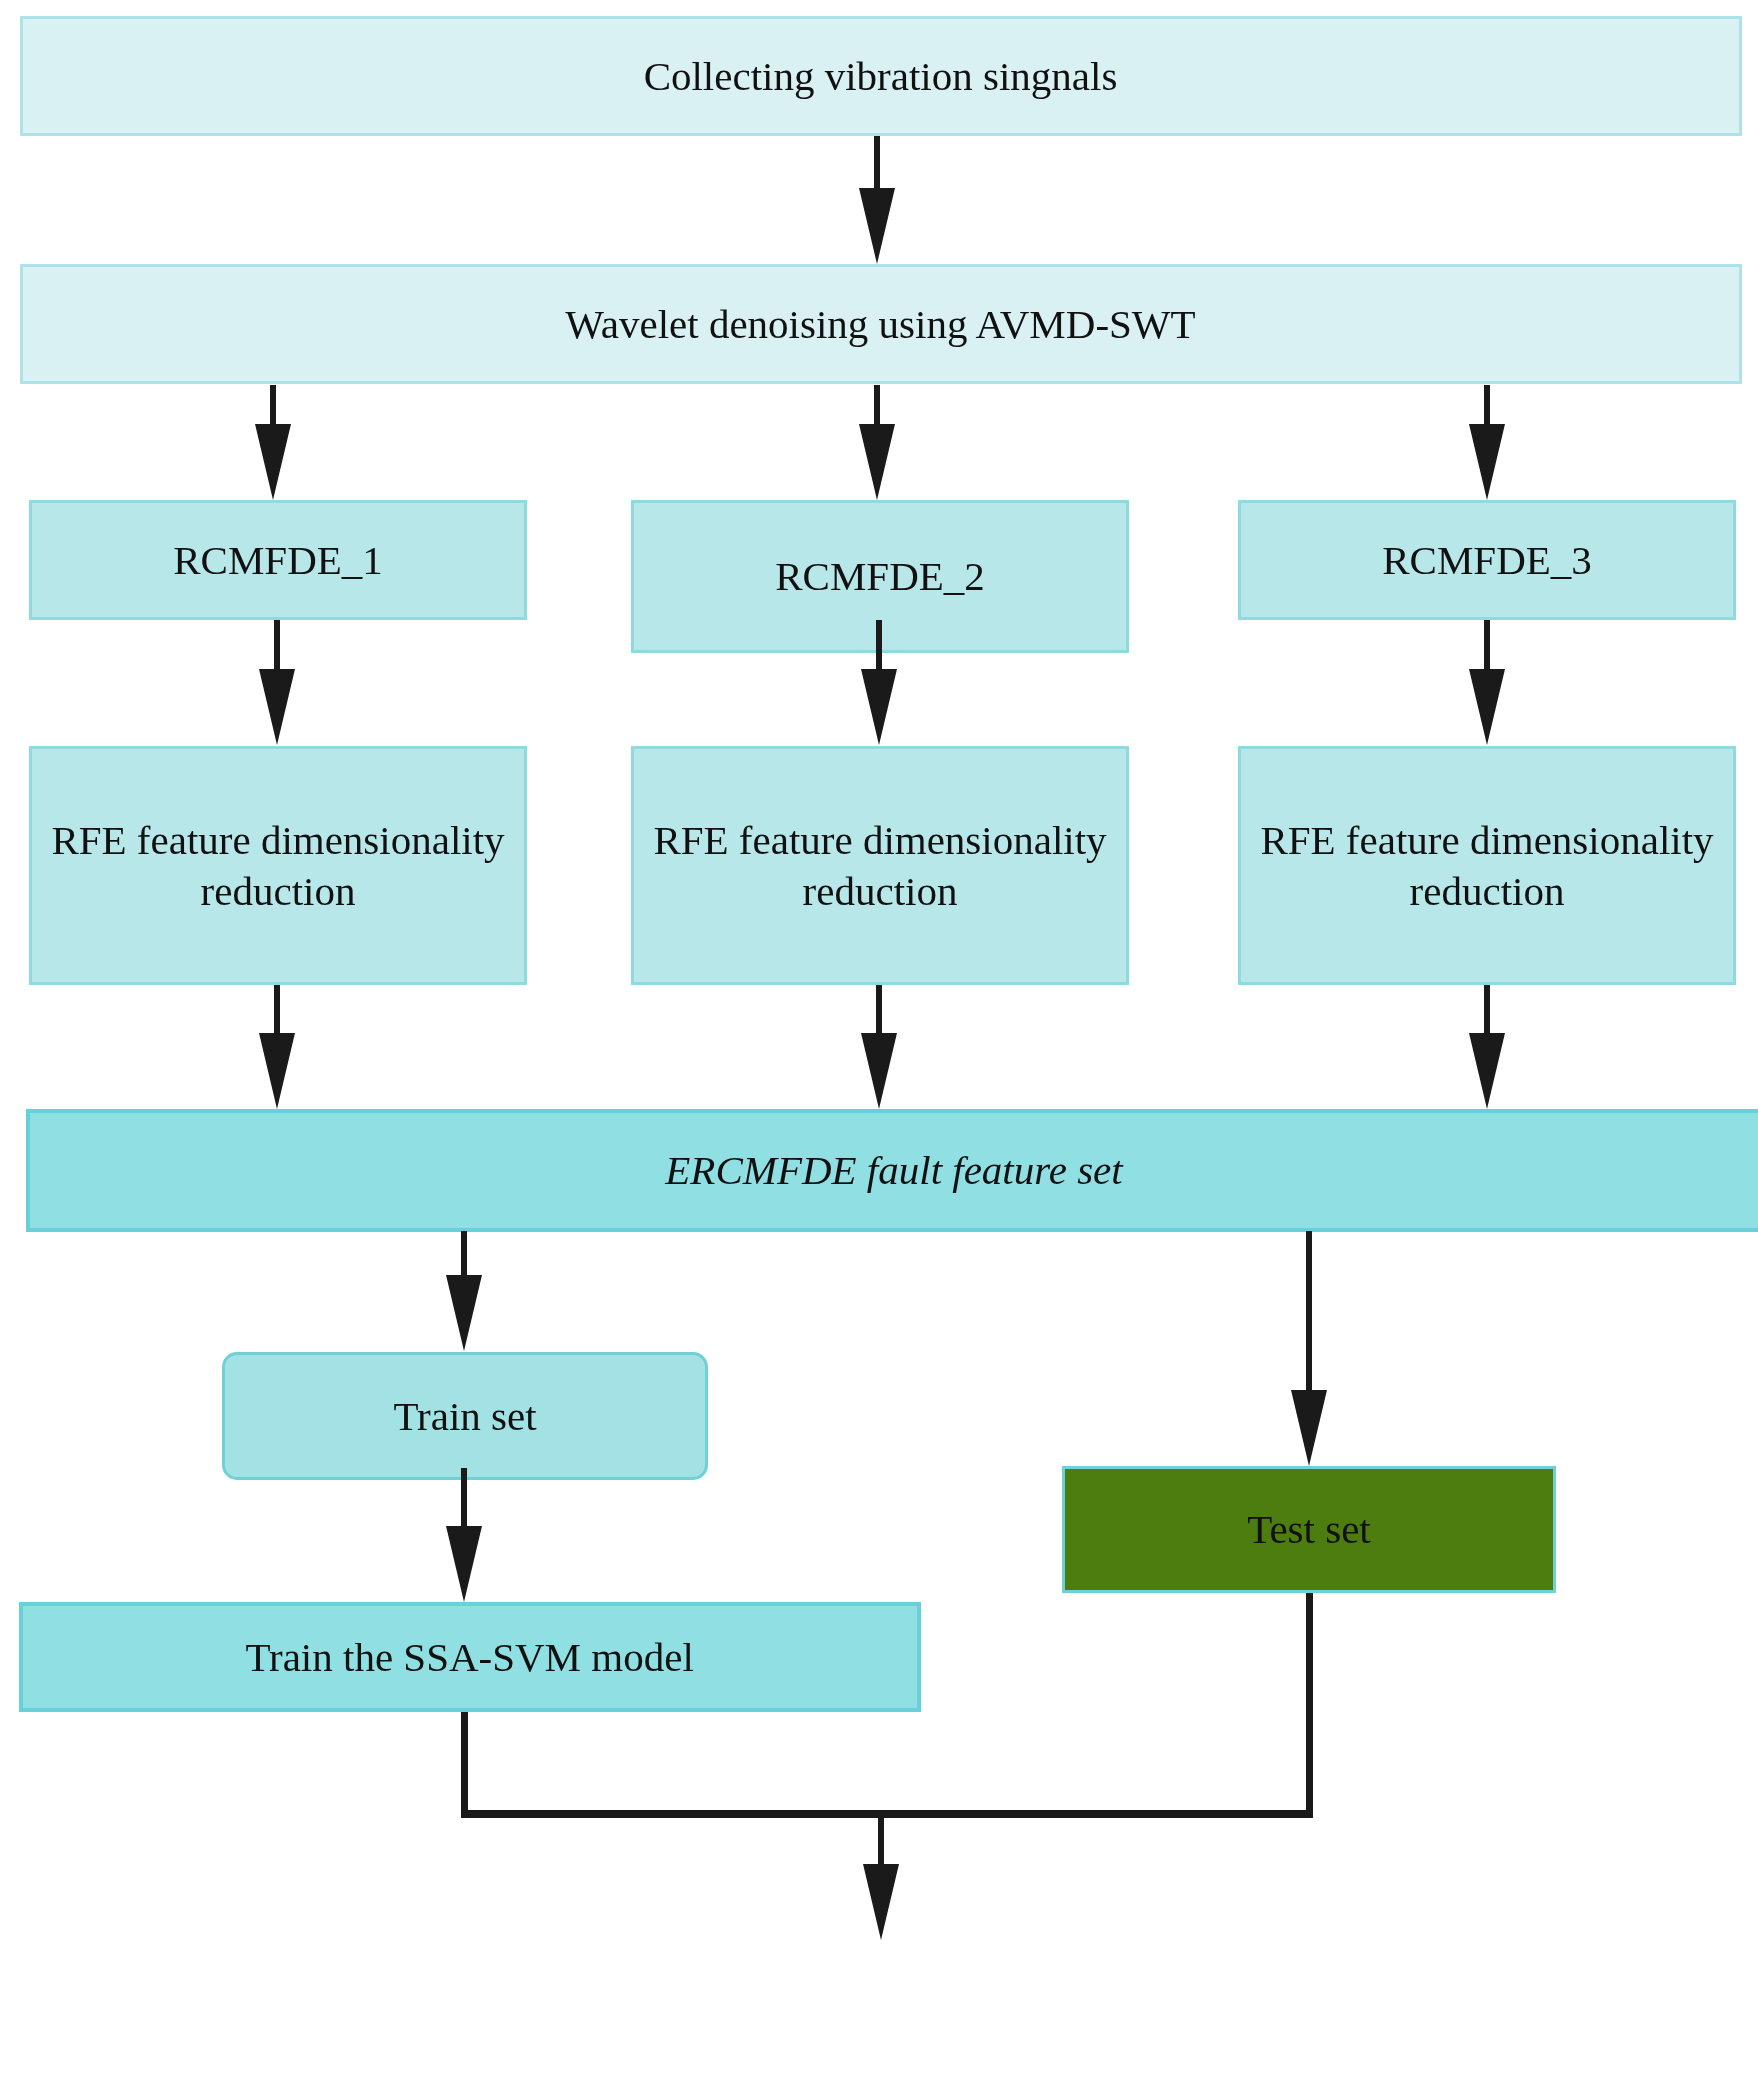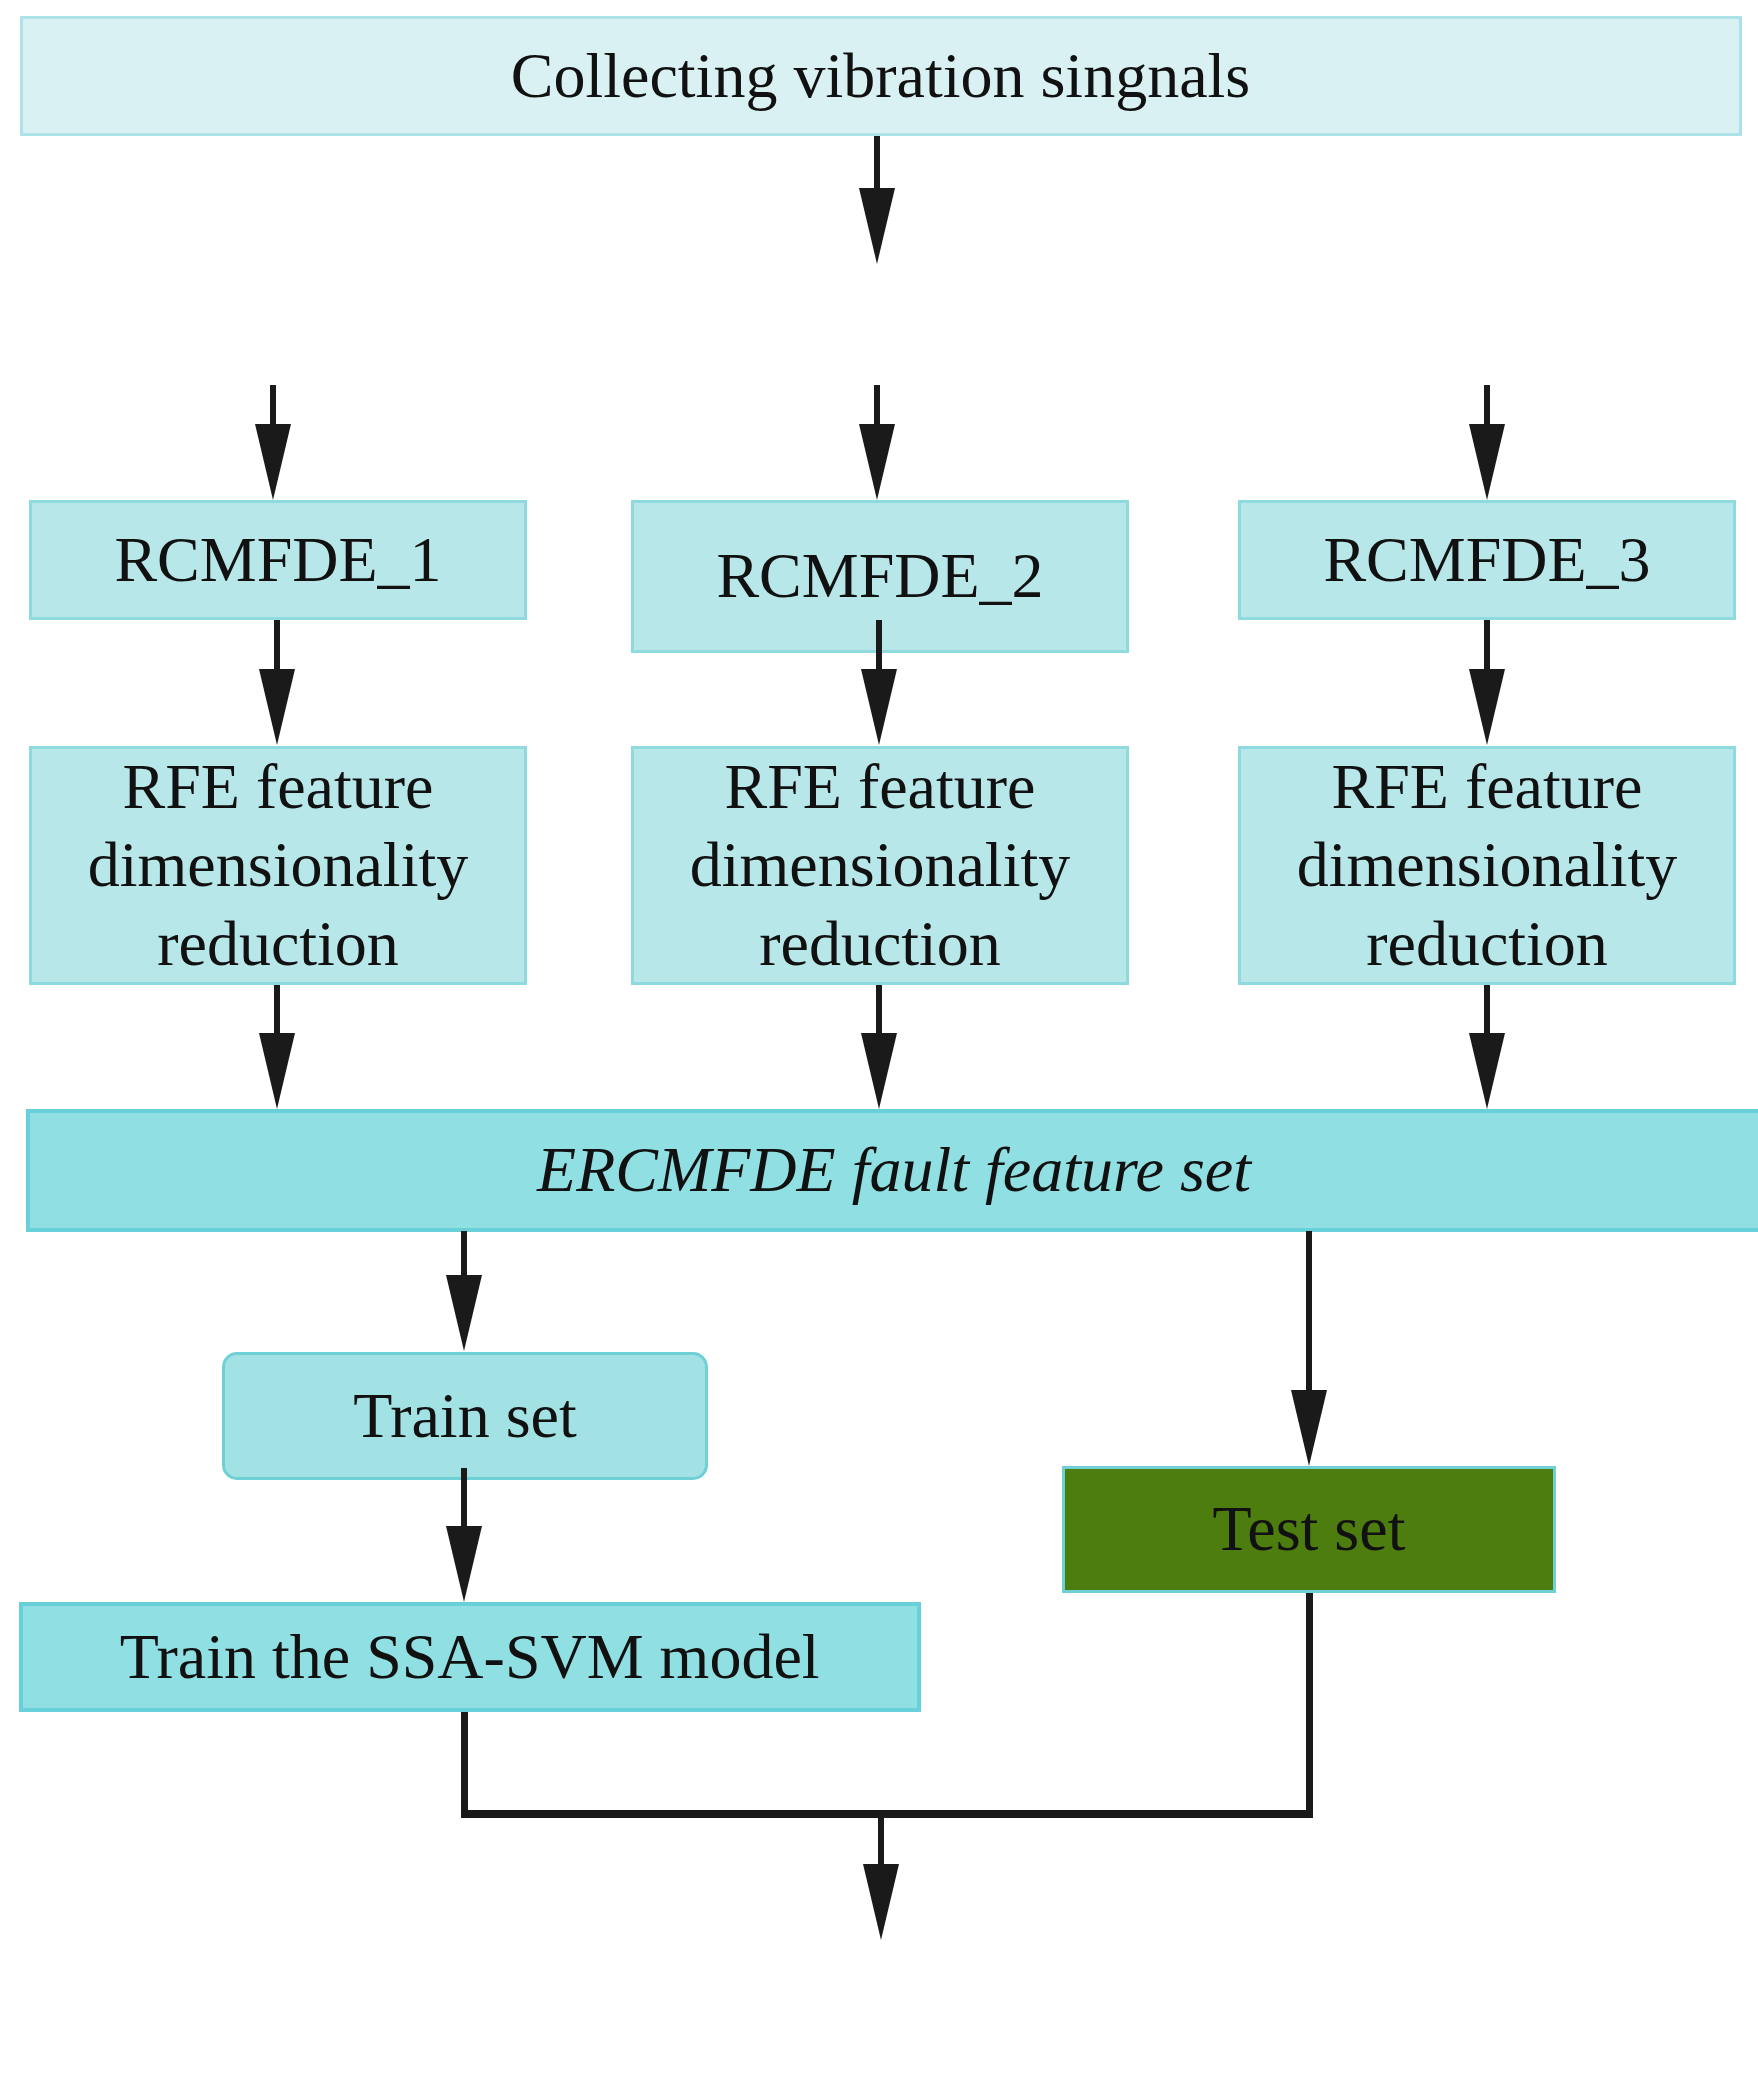--- a/index.html
+++ b/index.html
@@ -12,21 +12,21 @@
     overflow:hidden;
   }
   .node{
     position:absolute;
     box-sizing:border-box;
     border:3.4px solid transparent;
     display:flex;
     align-items:center;
     justify-content:center;
     text-align:center;
-    font-size:64px;
+    font-size:41px;
     line-height:1.22;
     padding:0 12px;
   }
   .node.strong{border-width:4.2px;}
   
   .varrow{position:absolute;width:37px;}
   .varrow::before{
     content:"";position:absolute;left:15.3px;top:0;width:6px;
     height:calc(100% - 73px);background:var(--arrow,#1a1a1a);
   }
@@ -42,20 +42,23 @@
 <body style="color: rgb(17, 17, 17); background: rgb(255, 255, 255);">
 
 <div class="canvas">
 
   <div class="node" style="left: 19.5px; top: 16px; width: 1722px; height: 120px; background-color: rgb(217, 241, 242); border-color: rgb(173, 227, 232);">
     <span>Collecting vibration singnals</span>
   </div>
 
   <div class="varrow" style="left:859px;top:136px;height:128px"></div>
 
+  <div class="node" style="left: 19.5px; top: 264px; width: 1722px; height: 120px; background-color: rgb(217, 241, 242); border-color: rgb(173, 227, 232);">
+    <span>Wavelet denoising using AVMD-SWT</span>
+  </div>
 
   <div class="varrow" style="left:255px;top:385px;height:115px"></div>
   <div class="varrow" style="left:859px;top:385px;height:115px"></div>
   <div class="varrow" style="left:1469px;top:385px;height:115px"></div>
 
   <div class="node" style="left: 29px; top: 500px; width: 498px; height: 120px; background-color: rgb(184, 231, 233); border-color: rgb(142, 218, 222);">
     <span>RCMFDE_1</span>
   </div>
   <div class="node" style="left: 631px; top: 500px; width: 498px; height: 153px; background-color: rgb(184, 231, 233); border-color: rgb(142, 218, 222);">
     <span>RCMFDE_2</span>

